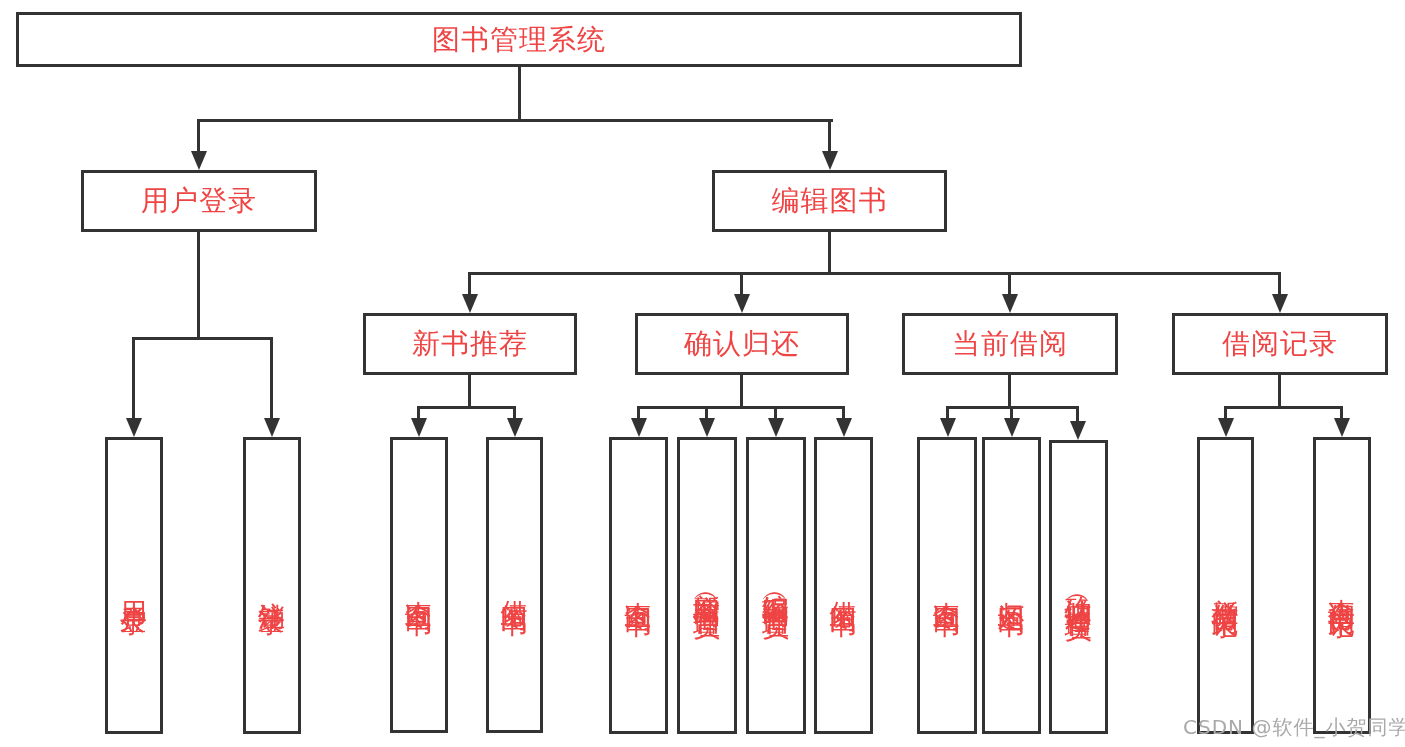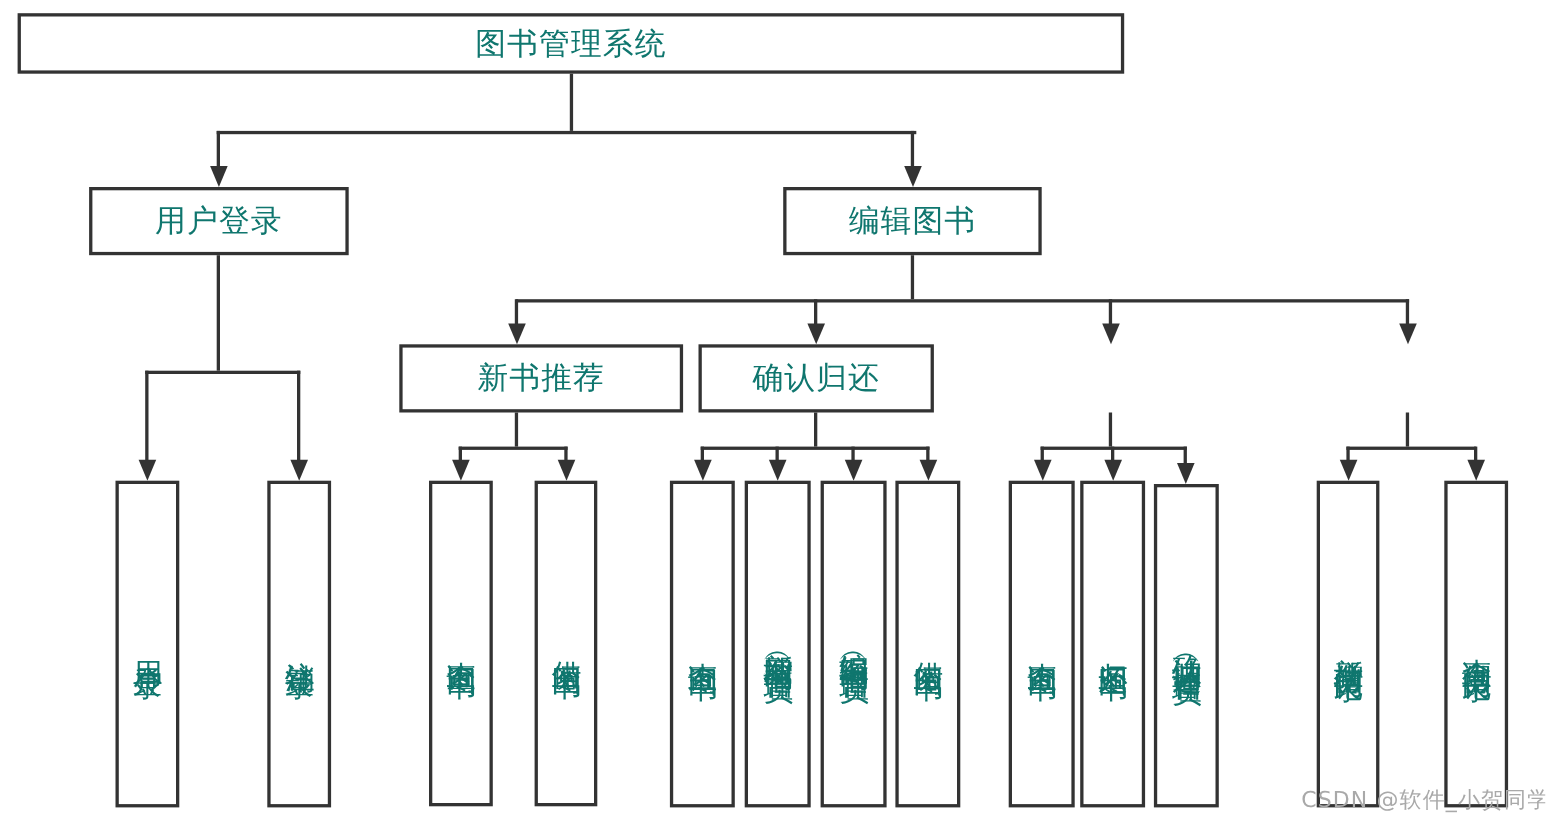--- a/index.html
+++ b/index.html
@@ -11,21 +11,21 @@
     overflow:hidden;
   }
   .node{
     position:absolute;
     box-sizing:border-box;
     border:3px solid #333;
     background:#fff;
     display:flex;
     align-items:center;
     justify-content:center;
-    color:#0f766e;
+    color:#ef4444;
     font-size:28px;
     letter-spacing:1px;
     white-space:nowrap;
   }
   .leaf{
     writing-mode:vertical-lr;
     font-size:27px;
     letter-spacing:3px;
     line-height:1;
     white-space:normal;
@@ -83,25 +83,31 @@
   <div class="cl hl" style="left:469px;top:272px;width:812px;"></div>
   <div class="cl vl" style="left:468px;top:272px;height:24px;"></div>
   <div class="arrow" style="left:462px;top:294px;"></div>
   <div class="cl vl" style="left:740px;top:272px;height:24px;"></div>
   <div class="arrow" style="left:734px;top:294px;"></div>
   <div class="cl vl" style="left:1008px;top:272px;height:24px;"></div>
   <div class="arrow" style="left:1002px;top:294px;"></div>
   <div class="cl vl" style="left:1278px;top:272px;height:24px;"></div>
   <div class="arrow" style="left:1272px;top:294px;"></div>
 
-  <div class="node" style="left:363px;top:313px;width:258px;height:62px;text-align:right;">
+  <div class="node" style="left:363px;top:313px;width:214px;height:62px;text-align:right;">
     <span>新书推荐</span>
   </div>
   <div class="node" style="left:635px;top:313px;width:214px;height:62px;">
     <span>确认归还</span>
+  </div>
+  <div class="node" style="left:902px;top:313px;width:216px;height:62px;">
+    <span>当前借阅</span>
+  </div>
+  <div class="node" style="left:1172px;top:313px;width:216px;height:62px;">
+    <span>借阅记录</span>
   </div>
 
   <div class="cl vl" style="left:468px;top:375px;height:31px;"></div>
   <div class="cl hl" style="left:417px;top:406px;width:99px;"></div>
   <div class="cl vl" style="left:417px;top:406px;height:13px;"></div>
   <div class="arrow" style="left:411px;top:418px;"></div>
   <div class="cl vl" style="left:513px;top:406px;height:13px;"></div>
   <div class="arrow" style="left:507px;top:418px;"></div>
 
   <div class="cl vl" style="left:740px;top:375px;height:31px;"></div>

